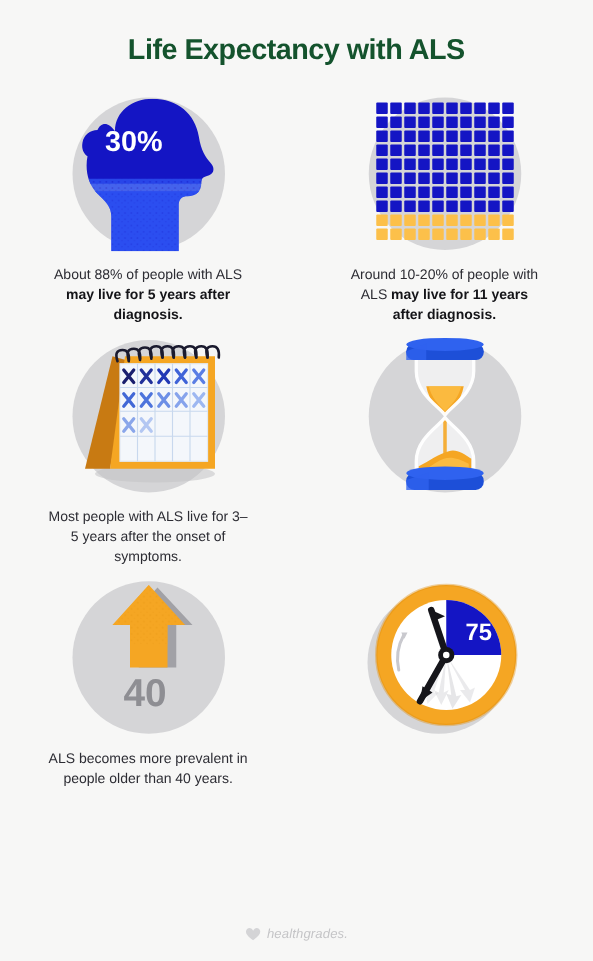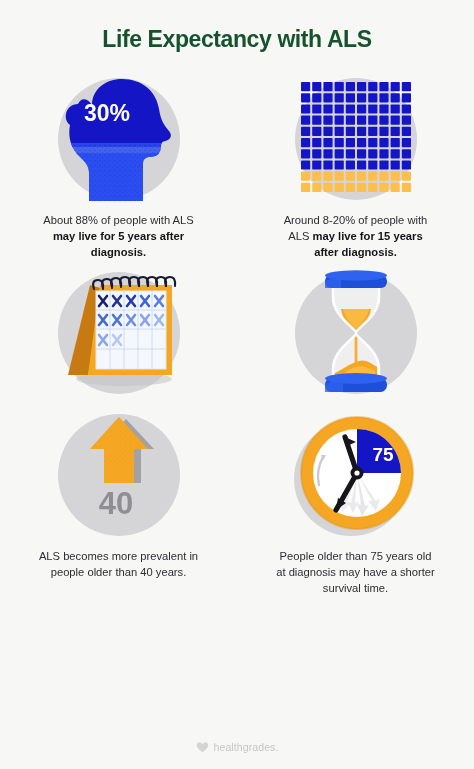--- a/index.html
+++ b/index.html
@@ -59,20 +59,21 @@
   .caption b{font-weight:bold;color:#141418;}
 
   svg{display:block;position:relative;}
 
   .footer{
     position:absolute;
     bottom:16px;left:0;right:0;
     display:flex;align-items:center;justify-content:center;
     gap:5px;
     opacity:.55;
+    font-style:italic;
   }
   .footer-text{
     font-size:10.5px;
     color:#9b9ba0;
     letter-spacing:.1px;
   }
 </style>
 </head>
 <body>
 
@@ -218,21 +219,21 @@
               <rect x="64.80" y="113.80" width="9.2" height="9.2" rx="0.8" fill="#fcc04a"></rect>
               <rect x="76.00" y="113.80" width="9.2" height="9.2" rx="0.8" fill="#fcc04a"></rect>
               <rect x="87.20" y="113.80" width="9.2" height="9.2" rx="0.8" fill="#fcc04a"></rect>
               <rect x="98.40" y="113.80" width="9.2" height="9.2" rx="0.8" fill="#fcc04a"></rect>
               <rect x="109.60" y="113.80" width="9.2" height="9.2" rx="0.8" fill="#fcc04a"></rect>
               <rect x="120.80" y="113.80" width="9.2" height="9.2" rx="0.8" fill="#fcc04a"></rect>
             </g>
         </svg>
       </div>
       <div class="caption">
-        <span>Around 8-20% of people with ALS </span><b>may live for 15 years after diagnosis.</b>
+        <span>Around 10-20% of people with ALS </span><b>may live for 11 years after diagnosis.</b>
       </div>
     </div>
 
     <div class="cell">
       <div class="art">
         <div class="disc"></div>
         <svg width="150" height="140" viewBox="0 0 150 140">
 
           <ellipse cx="80" cy="116" rx="48" ry="7" fill="#c2c2c5" opacity=".55"></ellipse>
 
@@ -299,20 +300,23 @@
             <path d="M68 24 q-3 -9 4 -9 q6 0 5 9"></path>
             <path d="M77 23 q-3 -9 4 -9 q6 0 5 9"></path>
             <path d="M86 23 q-3 -9 4 -9 q6 0 5 9"></path>
             <path d="M95 23 q-3 -9 4 -9 q6 0 5 9"></path>
             <path d="M104 23 q-3 -9 4 -9 q6 0 5 9"></path>
             <path d="M113 23 q-3 -9 4 -9 q6 0 5 9"></path>
             <path d="M122 23 q-3 -9 4 -9 q6 0 5 9"></path>
           </g>
         </svg>
       </div>
+      <div class="caption">
+        <span>Most people with ALS live for 3–5 years after the onset of symptoms.</span><b></b>
+      </div>
     </div>
 
     <div class="cell">
       <div class="art">
         <div class="disc"></div>
         <svg width="150" height="140" viewBox="0 0 150 140">
           <defs>
             <clipPath id="glassclip">
               <path d="M52 22 L98 22 L98 34 C98 52 80 62 75 69 C70 62 52 52 52 34 Z
                        M52 118 L98 118 L98 106 C98 88 80 78 75 71 C70 78 52 88 52 106 Z"></path>
@@ -397,23 +401,20 @@
           <g stroke="#15151a" stroke-width="5.2" stroke-linecap="round">
             <line x1="76" y1="68" x2="55" y2="105"></line>
             <line x1="76" y1="68" x2="64" y2="32"></line>
           </g>
           <path d="M64 32 l11 5 l-7 3 Z" fill="#15151a"></path>
           <path d="M55 105 l2 -12 l8 5 Z" fill="#15151a"></path>
           <circle cx="76" cy="68" r="6.5" fill="#15151a"></circle>
           <circle cx="76" cy="68" r="2.6" fill="#ffffff"></circle>
         </svg>
       </div>
-      <div class="caption">
-        <span>People older than 75 years old at diagnosis may have a shorter survival time.</span><b></b>
-      </div>
     </div>
 
   </div>
 
   <div class="footer">
     <svg width="13" height="12" viewBox="0 0 13 12">
       <path d="M6.5 11.2 C2 8 0.4 5.9 0.9 3.6 C1.3 1.6 3.5 0.7 5 1.8 C5.7 2.3 6.2 2.9 6.5 3.5
                C6.8 2.9 7.3 2.3 8 1.8 C9.5 0.7 11.7 1.6 12.1 3.6 C12.6 5.9 11 8 6.5 11.2 Z" fill="#b8b8bd"></path>
     </svg>
     <span class="footer-text">healthgrades.</span>

